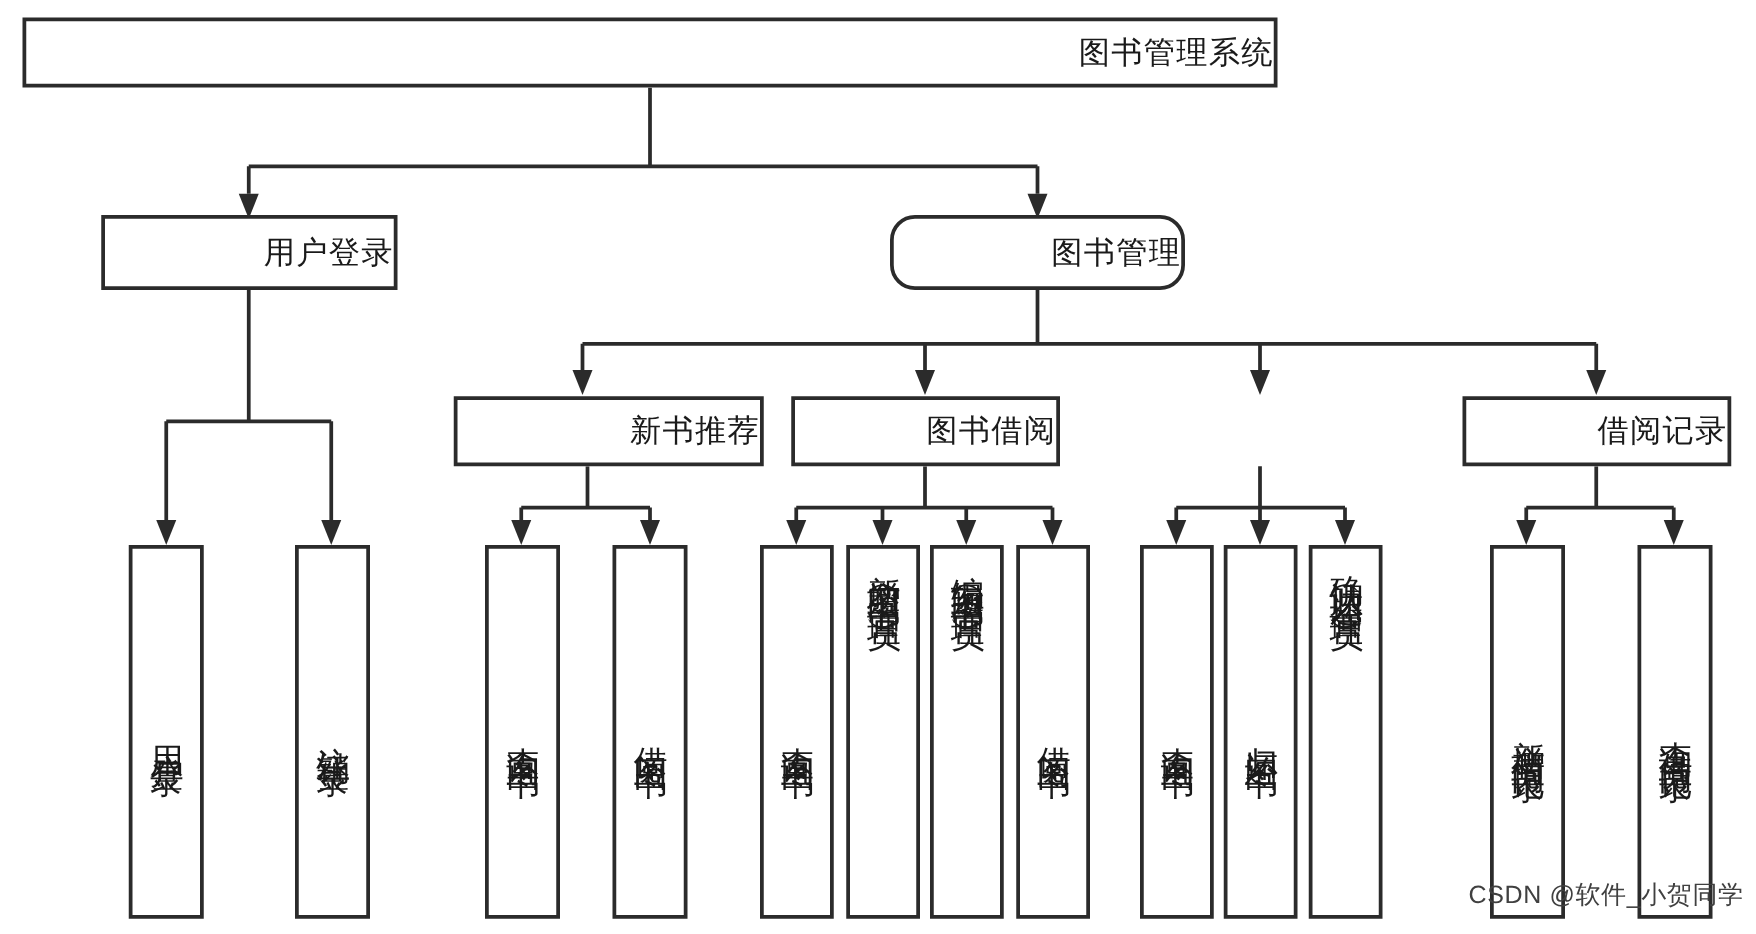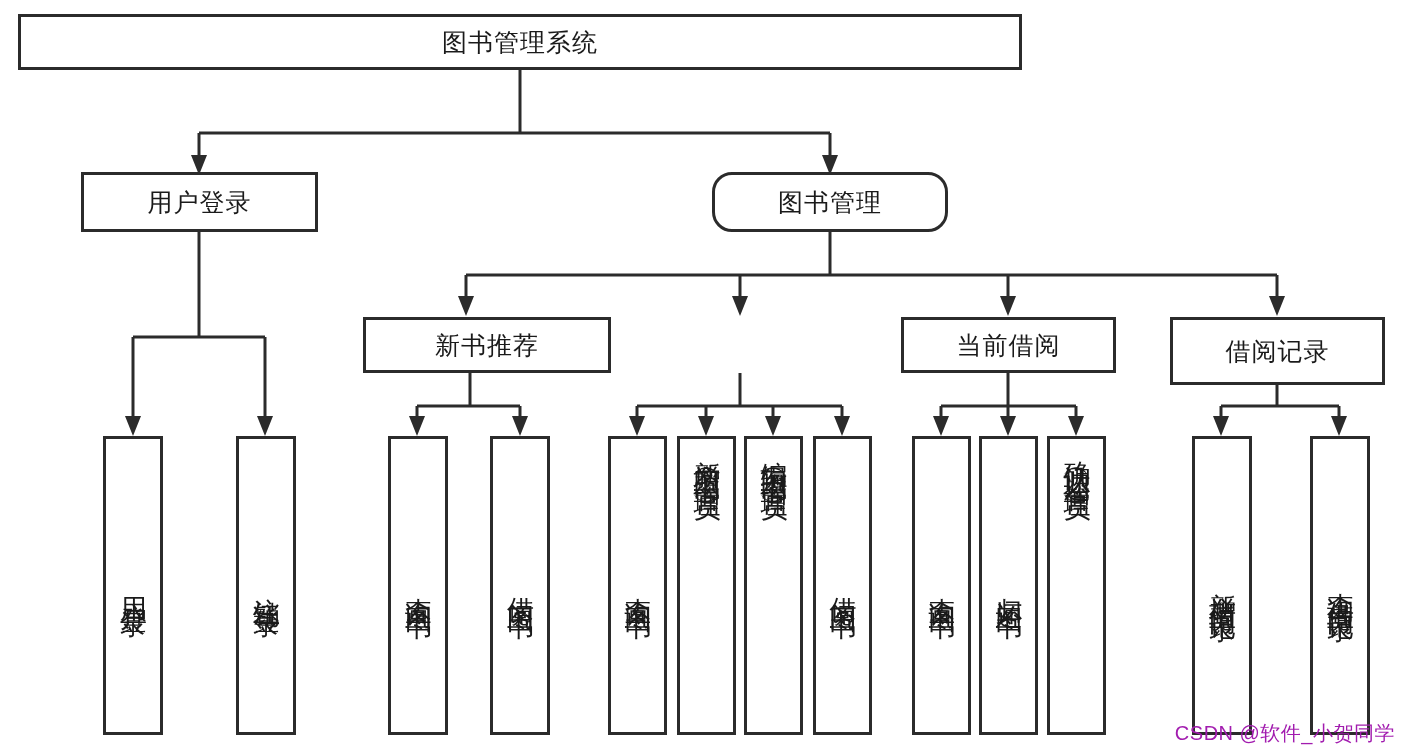--- a/index.html
+++ b/index.html
@@ -36,21 +36,21 @@
   }
 
   
   .node {
     position: absolute;
     box-sizing: border-box;
     background: #ffffff;
     border: 3px solid #2b2b2b;
     display: flex;
     align-items: center;
-    justify-content: center;
+    justify-content: flex-end;
     color: #1a1a1a;
   }
   .node .label {
     display: block;
     text-align: center;
     line-height: 1.12;
     color: #1a1a1a;
   }
   
   .node.horiz .label {
@@ -74,23 +74,23 @@
     letter-spacing: 5px;
     white-space: nowrap;
     margin: 0 auto;
   }
   .node.vert.mid .label { margin-top: auto; margin-bottom: auto; }
 
   
   #watermark {
     position: absolute;
     right: 10px;
-    bottom: 0;
+    bottom: 18px;
     font-size: 20px;
-    color: #a21caf;
+    color: #404040;
     white-space: nowrap;
     letter-spacing: 0.5px;
   }
 </style>
 </head>
 <body>
 
 <div id="diagram-root">
 
   <svg id="connectors" viewBox="0 0 1405 747" width="1405" height="747" xmlns="http://www.w3.org/2000/svg">
@@ -178,26 +178,26 @@
   </div>
 
   <div class="node horiz" style="left:712px; top:172px; width:236px; height:60px;border-radius:20px;">
     <span class="label">图书管理</span>
   </div>
 
   <div class="node horiz" style="left:363px; top:317px; width:248px; height:56px;">
     <span class="label">新书推荐</span>
   </div>
 
-
-  <div class="node horiz" style="left:901px; top:317px; width:215px; height:56px;">
-    <span class="label">当前借阅</span>
-  </div>
-
-  <div class="node horiz" style="left:1170px; top:317px; width:215px; height:68px;">
+  <div class="node horiz" style="left:633px; top:317px; width:215px; height:56px;">
+    <span class="label">图书借阅</span>
+  </div>
+
+
+  <div class="node horiz" style="left:1170px; top:317px; width:215px; height:56px;">
     <span class="label">借阅记录</span>
   </div>
 
   <div class="node vert mid" style="left:103px; top:436px; width:60px; height:299px;">
     <span class="label">用户登录</span>
   </div>
 
   <div class="node vert mid" style="left:236px; top:436px; width:60px; height:299px;">
     <span class="label">注销登录</span>
   </div>

